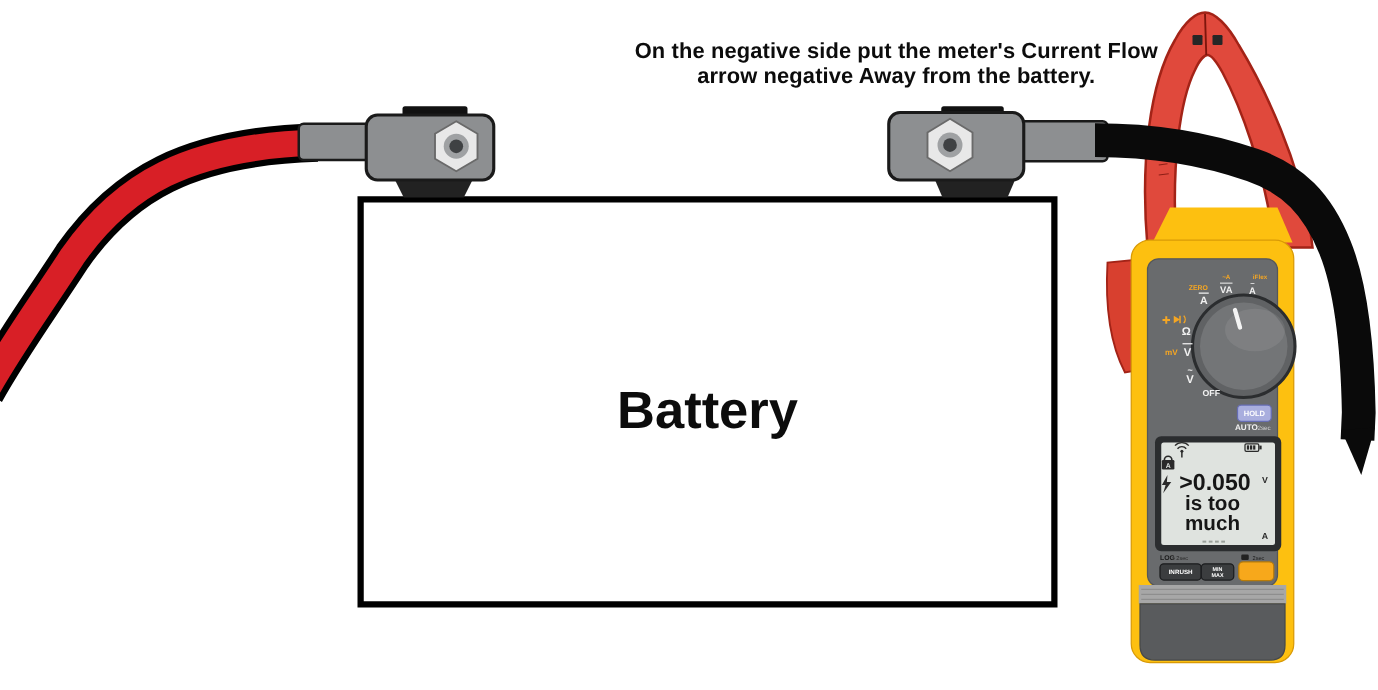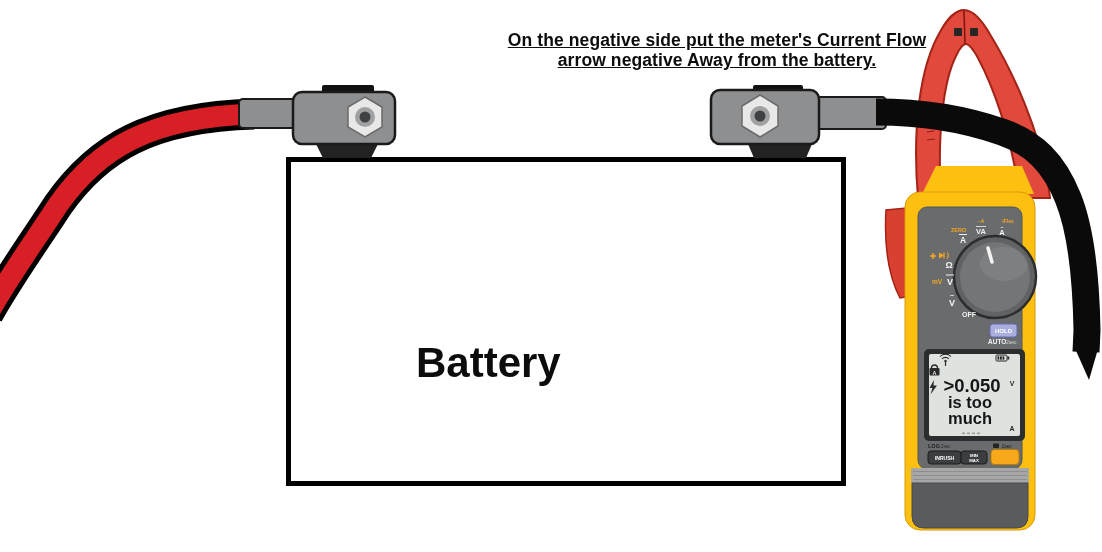--- a/index.html
+++ b/index.html
@@ -1,22 +1,22 @@
 <!DOCTYPE html>
 <html><head>
 <meta charset="utf-8">
 <style>
   html,body{margin:0;padding:0;background:#ffffff;}
   .stage{position:relative;width:1102px;height:552px;background:#fff;overflow:hidden;
          font-family:"Liberation Sans",sans-serif;}
   .stage svg{position:absolute;left:0;top:0;}
   .title{position:absolute;left:430px;top:30px;width:574px;text-align:center;
-         font-weight:bold;font-size:17.5px;line-height:20px;color:#0c0c0c;letter-spacing:.1px;text-decoration:underline;}
-  .battery-label{position:absolute;left:416px;top:304px;width:300px;
-         font-weight:bold;font-size:42px;color:#0c0c0c;margin-top:35px;}
+         font-weight:bold;font-size:17.5px;line-height:20px;color:#0c0c0c;letter-spacing:.1px;}
+  .battery-label{position:absolute;left:416px;top:304px;width:300px;text-align:center;
+         font-weight:bold;font-size:42px;color:#0c0c0c;}
   text{font-family:"Liberation Sans",sans-serif;}
   .w{fill:#f2f2f2;font-weight:bold;}
   .o{fill:#f5a623;font-weight:bold;}
   .lcd-t{fill:#161616;font-weight:bold;}
 </style>
 </head>
 <body>
 
 <div class="stage">
 

